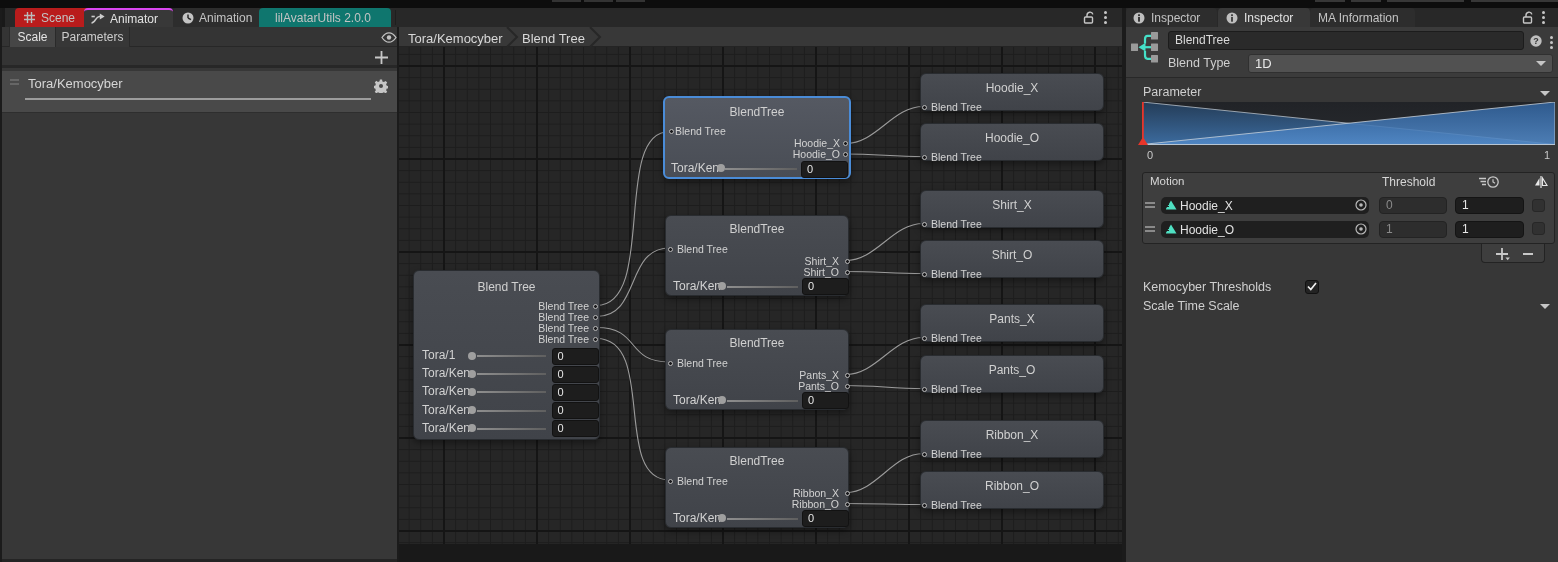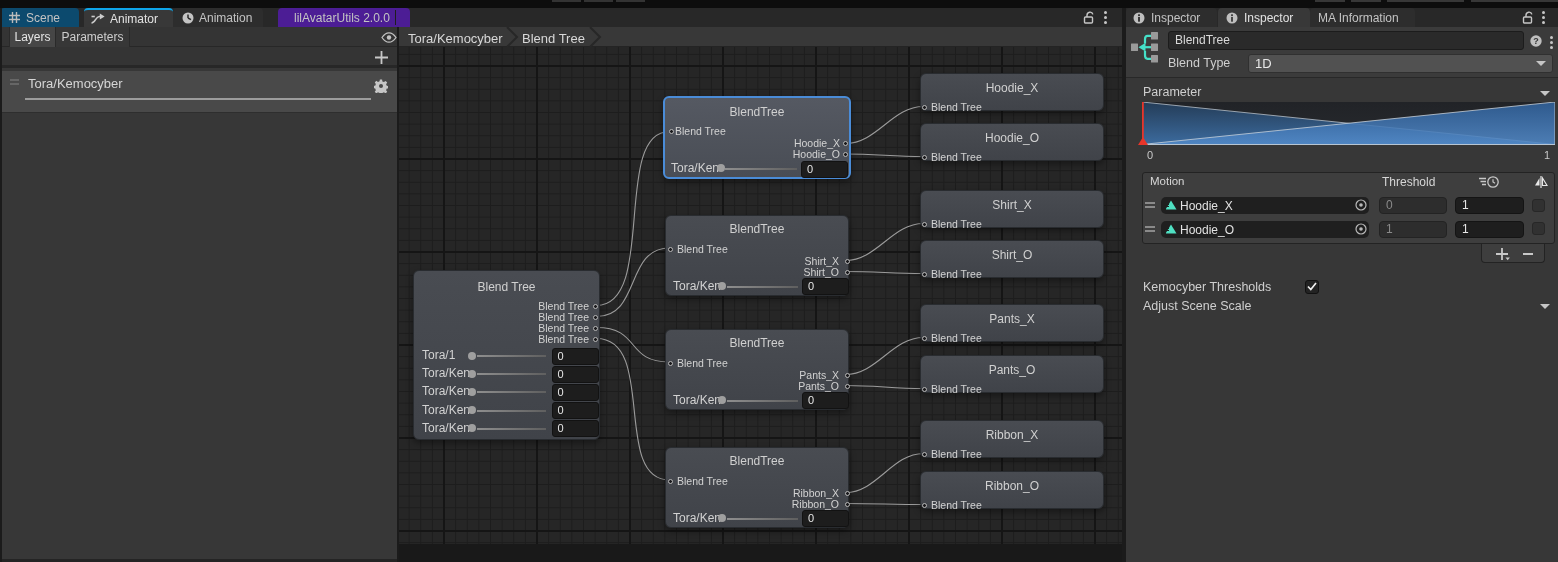--- a/index.html
+++ b/index.html
@@ -25,55 +25,55 @@
 <div class="abs" style="left:584px;top:0;width:29px;height:2px;background:#333"></div>
 <div class="abs" style="left:616px;top:0;width:29px;height:2px;background:#333"></div>
 <div class="abs" style="left:1315px;top:0;width:30px;height:2px;background:#373737"></div>
 <div class="abs" style="left:1351px;top:0;width:30px;height:2px;background:#373737"></div>
 <div class="abs" style="left:1387px;top:0;width:77px;height:2px;background:#373737"></div>
 <div class="abs" style="left:1471px;top:0;width:87px;height:2px;background:#373737"></div>
 
 <div class="abs" style="left:0;top:8px;width:1558px;height:554px;background:#191919"></div>
 <div class="abs" style="left:5px;top:8px;width:1117px;height:19px;background:#282828"></div>
 
-<div class="tab" style="left:0;width:79px;background:#0c4a6e">
+<div class="tab" style="left:15px;width:79px;background:#b91c1c">
  <svg width="11" height="11" style="margin-left:9px" viewBox="0 0 11 11">
         <path d="M3.5 0v11M7.5 0v11M0 3.5h11M0 7.5h11" stroke="#bbb" stroke-width="1.4" fill="none"></path>
       </svg>
  <span style="margin-left:6px">Scene</span>
     </div>
-<div class="tab" style="left:84px;width:89px;background:#383838;border-top:2px solid #0ea5e9;color:#e2e2e2">
+<div class="tab" style="left:84px;width:89px;background:#383838;border-top:2px solid #d946ef;color:#e2e2e2">
  <svg width="14" height="13" style="margin-left:7px" viewBox="0 0 14 13">
         <path d="M0.5 11C4.2 11 4.8 4.5 8.2 4.5H9" stroke="#ccc" stroke-width="1.6" fill="none"></path>
         <path d="M0.5 4.5H3.8" stroke="#ccc" stroke-width="1.6" fill="none"></path>
         <path d="M8.8 1.4L13.6 4.5 8.8 7.6z" fill="#ccc"></path>
       </svg>
  <span style="margin-left:5px">Animator</span>
     </div>
 <div class="tab" style="left:173px;width:90px;background:#2d2d2d">
  <svg width="12" height="12" style="margin-left:9px" viewBox="0 0 12 12">
         <circle cx="6" cy="6" r="5.5" fill="#c4c4c4"></circle>
         <path d="M6 6V2.4M6 6l3 1.6" stroke="#2b2b2b" stroke-width="1.5" fill="none"></path>
       </svg>
  <span style="margin-left:5px">Animation</span>
     </div>
-<div class="tab" style="left:278px;width:132px;background:#4c1d95">
+<div class="tab" style="left:259px;width:132px;background:#0f766e">
       <span style="margin-left:16px">lilAvatarUtils 2.0.0</span>
     </div>
 <div class="sep" style="left:395px"></div>
 <svg class="abs" style="left:1082px;top:11px" width="13" height="13" viewBox="0 0 13 13">
       <path d="M5 6V4.2a3 3 0 015.9-.8" fill="none" stroke="#c6c6c6" stroke-width="1.4"></path>
       <rect x="2.5" y="6" width="8" height="6" rx="1" fill="none" stroke="#c6c6c6" stroke-width="1.4"></rect>
     </svg>
 <div class="abs" style="left:1104px;top:11px;width:3px;height:3px;border-radius:50%;background:#c6c6c6"></div>
 <div class="abs" style="left:1104px;top:16px;width:3px;height:3px;border-radius:50%;background:#c6c6c6"></div>
 <div class="abs" style="left:1104px;top:21px;width:3px;height:3px;border-radius:50%;background:#c6c6c6"></div>
 
 <div class="abs" style="left:2px;top:27px;width:397px;height:20px;background:#343434;border-bottom:1px solid #272727"></div>
-<div class="abs" style="left:9px;top:27px;width:47px;height:20px;background:#464646;color:#e4e4e4;font-size:12px;text-align:center;line-height:20px;border-left:1px solid #2a2a2a;border-right:1px solid #2a2a2a">Layers</div>
+<div class="abs" style="left:9px;top:27px;width:47px;height:20px;background:#464646;color:#e4e4e4;font-size:12px;text-align:center;line-height:20px;border-left:1px solid #2a2a2a;border-right:1px solid #2a2a2a">Scale</div>
 <div class="abs" style="left:56px;top:27px;width:74px;height:20px;background:#373737;color:#cdcdcd;font-size:12px;text-align:center;line-height:20px;border-right:1px solid #2a2a2a">Parameters</div>
 <svg class="abs" style="left:381px;top:32px" width="16" height="11" viewBox="0 0 16 11">
       <path d="M1 5.5C3.5 1.8 6 0.8 8 0.8s4.5 1 7 4.7c-2.5 3.7-5 4.7-7 4.7s-4.5-1-7-4.7z" fill="none" stroke="#c2c2c2" stroke-width="1.3"></path>
       <circle cx="8" cy="5.5" r="2.2" fill="#c2c2c2"></circle>
     </svg>
 
 <div class="abs" style="left:2px;top:47px;width:397px;height:515px;background:#373737"></div>
 <div class="abs" style="left:2px;top:559px;width:397px;height:3px;background:#242424"></div>
 <div class="abs" style="left:2px;top:47px;width:397px;height:21px;background:#343434;border-bottom:3px solid #272727"></div>
 <svg class="abs" style="left:375px;top:51px" width="13" height="13" viewBox="0 0 13 13">
@@ -397,19 +397,19 @@
       <path d="M6 0v12M0 6h12" stroke="#c8c8c8" stroke-width="1.8"></path>
       <path d="M9.5 9.5l2.2 2.8 2.2-2.8z" fill="#c8c8c8"></path>
     </svg>
 <div class="abs" style="left:1523px;top:252.5px;width:10px;height:2px;background:#c8c8c8"></div>
 
 <div class="ilab" style="left:1143px;top:280px">Kemocyber Thresholds</div>
 <div class="abs" style="left:1305px;top:280px;width:14px;height:14px;background:#232323;border:1px solid #111;border-radius:3px"></div>
 <svg class="abs" style="left:1307px;top:282px" width="10" height="9" viewBox="0 0 10 9">
       <path d="M1 4.5L3.8 7.5 9 1" fill="none" stroke="#efefef" stroke-width="1.7"></path>
     </svg>
-<div class="ilab" style="left:1143px;top:299px">Adjust Scene Scale</div>
+<div class="ilab" style="left:1143px;top:299px">Scale Time Scale</div>
 <div class="caret" style="left:1540px;top:304px"></div>
 
 <div class="abs" style="left:1122px;top:8px;width:4px;height:554px;background:#1b1b1b"></div>
 <div class="abs" style="left:0;top:8px;width:2px;height:554px;background:#1b1b1b"></div>
 <div class="abs" style="left:397px;top:27px;width:2px;height:535px;background:#1b1b1b"></div>
 </div>
 
 </body></html>

